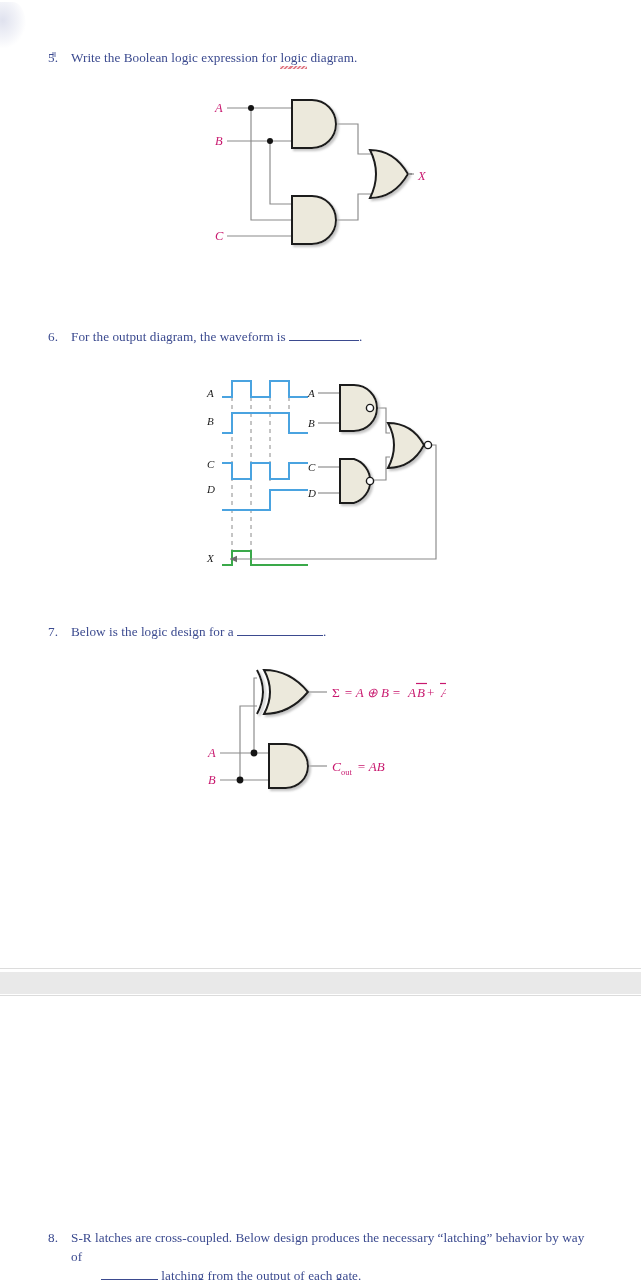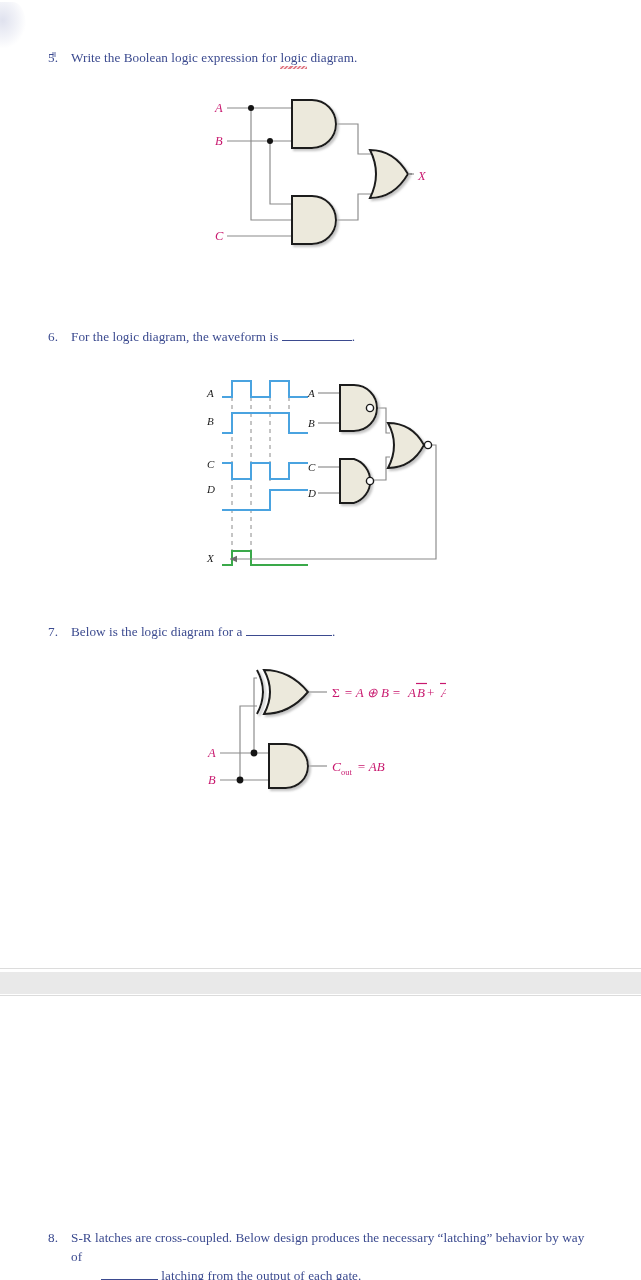--- a/index.html
+++ b/index.html
@@ -176,21 +176,21 @@
       <g filter="url(#sh5)">
         <path d="M174,58 Q186,82 174,106 Q198,106 212,82 Q198,58 174,58 Z" fill="#ece9dc" stroke="#1a1a1a" stroke-width="2"></path>
       </g>
       <line x1="212" y1="82" x2="218" y2="82" stroke="#8a8a8a" stroke-width="1.15"></line>
     </svg>
   </div>
 
   <div class="question" style="left:48px; top:327px; width:520px;">
     <span class="q-num">6.</span>
     <span class="q-body">
-      <span>For the logic diagram, the waveform is </span><span class="blank b-med"></span><span>.</span>
+      <span>For the output diagram, the waveform is </span><span class="blank b-med"></span><span>.</span>
     </span>
   </div>
 
   <div class="figure" style="left:200px; top:375px;">
     <svg width="245" height="200" viewBox="0 0 245 200">
       <defs>
         <filter id="sh6" x="-25%" y="-25%" width="160%" height="160%">
           <feDropShadow dx="2" dy="2" stdDeviation="1.1" flood-color="#b9b9b9" flood-opacity="0.85"></feDropShadow>
         </filter>
       </defs>
@@ -251,21 +251,21 @@
       <g filter="url(#sh6)">
         <path d="M188,48 Q200,70 188,93 Q212,93 224,70 Q212,48 188,48 Z" fill="#ece9dc" stroke="#1a1a1a" stroke-width="2"></path>
       </g>
       <circle cx="228" cy="70" r="3.6" fill="#ffffff" stroke="#1a1a1a" stroke-width="1.4"></circle>
     </svg>
   </div>
 
   <div class="question" style="left:48px; top:622px; width:520px;">
     <span class="q-num">7.</span>
     <span class="q-body">
-      <span>Below is the logic diagram for a </span><span class="blank b-med" style="width:86px;"></span><span>.</span>
+      <span>Below is the logic design for a </span><span class="blank b-med" style="width:86px;"></span><span>.</span>
     </span>
   </div>
 
   <div class="figure" style="left:196px; top:660px;">
     <svg width="250" height="145" viewBox="0 0 250 145">
       <defs>
         <filter id="sh7" x="-25%" y="-25%" width="160%" height="160%">
           <feDropShadow dx="2" dy="2" stdDeviation="1.1" flood-color="#b9b9b9" flood-opacity="0.85"></feDropShadow>
         </filter>
       </defs>

